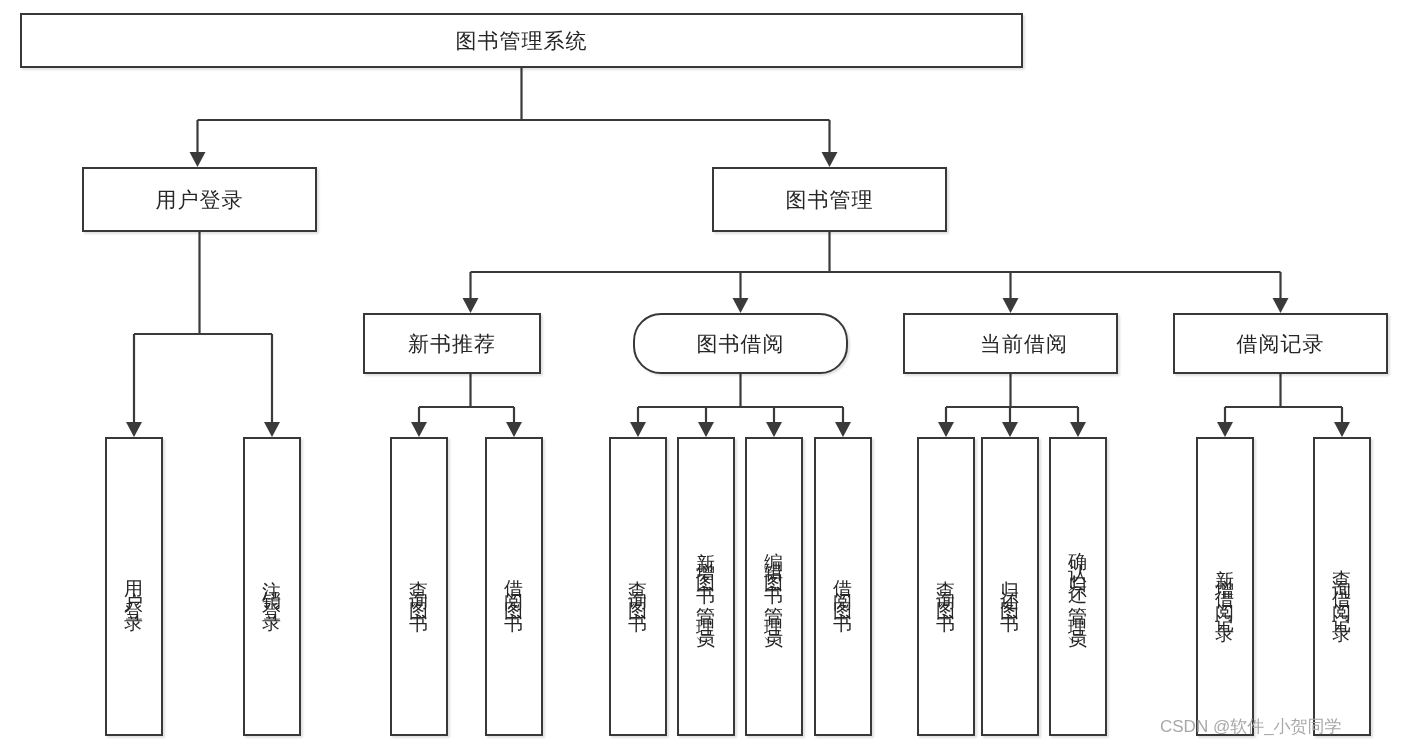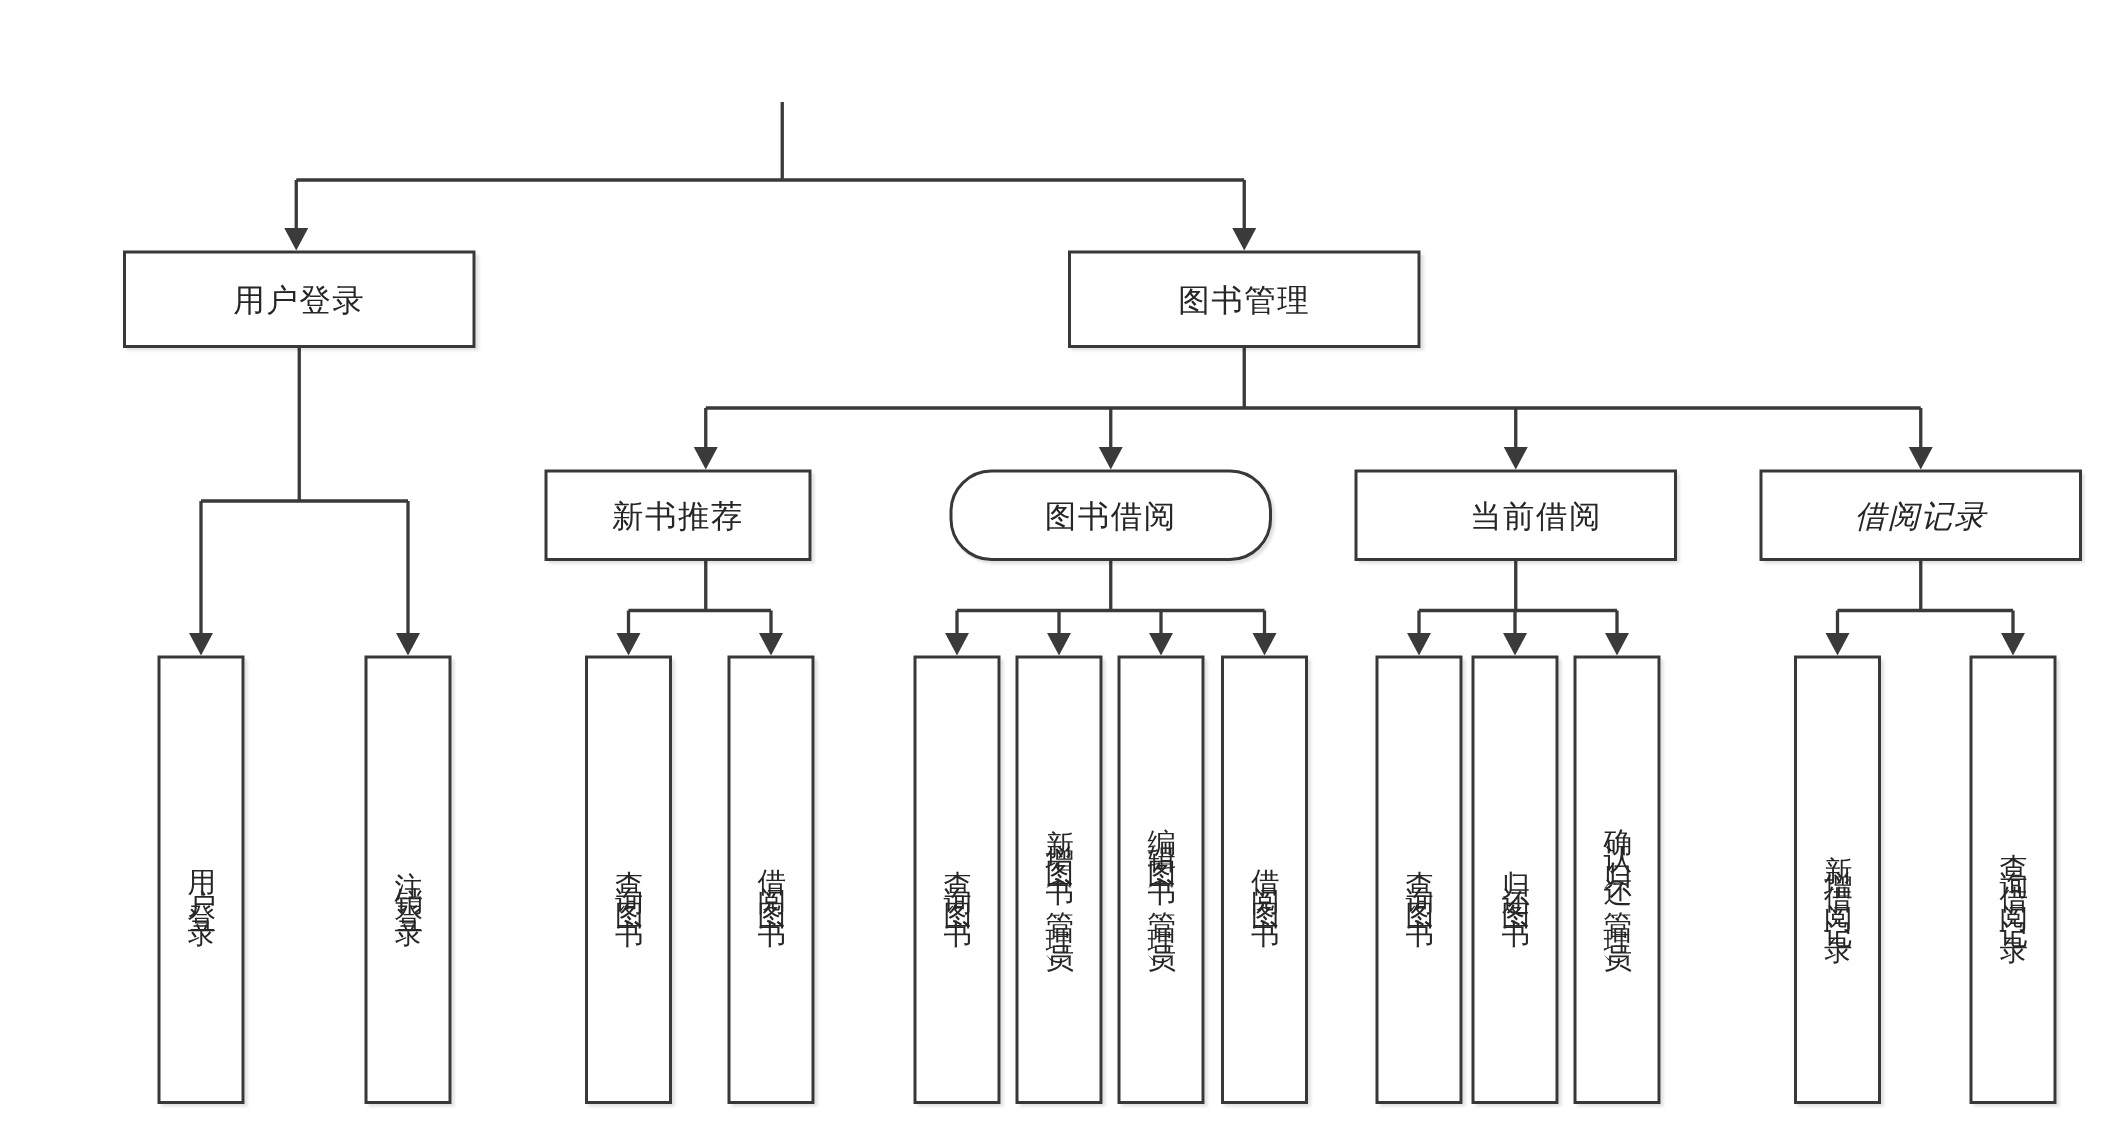--- a/index.html
+++ b/index.html
@@ -107,28 +107,29 @@
       <path class="ar" d="M1070 422 L1086 422 L1078 437 Z"></path>
     </g>
 
     <g>
       <path class="ln" d="M1280.5 374 V407 M1225 407 H1342 M1225 407 V422 M1342 407 V422"></path>
       <path class="ar" d="M1217 422 L1233 422 L1225 437 Z"></path>
       <path class="ar" d="M1334 422 L1350 422 L1342 437 Z"></path>
     </g>
   </svg>
 
+  <div class="hbox" style="left:20px;top:13px;width:1003px;height:55px;">图书管理系统</div>
 
   <div class="hbox" style="left:82px;top:167px;width:235px;height:65px;">用户登录</div>
   <div class="hbox" style="left:712px;top:167px;width:235px;height:65px;">图书管理</div>
 
   <div class="hbox" style="left:363px;top:313px;width:178px;height:61px;">新书推荐</div>
   <div class="hbox" style="left:633px;top:313px;width:215px;height:61px;border-radius:28px;">图书借阅</div>
   <div class="hbox" style="left:903px;top:313px;width:215px;height:61px;padding-left:27px;">当前借阅</div>
-  <div class="hbox" style="left:1173px;top:313px;width:215px;height:61px;font-style:italic;">借阅记录</div>
+  <div class="hbox" style="left:1173px;top:313px;width:215px;height:61px;">借阅记录</div>
 
   <div class="vbox" style="left:105px;top:437px;width:58px;height:299px;">
     <span>用户登录</span>
   </div>
   <div class="vbox" style="left:243px;top:437px;width:58px;height:299px;">
     <span>注销登录</span>
   </div>
 
   <div class="vbox" style="left:390px;top:437px;width:58px;height:299px;">
     <span>查询图书</span>
@@ -160,14 +161,15 @@
     <span>确认归还（管理员）</span>
   </div>
 
   <div class="vbox" style="left:1196px;top:437px;width:58px;height:299px;">
     <span>新增借阅记录</span>
   </div>
   <div class="vbox" style="left:1313px;top:437px;width:58px;height:299px;">
     <span>查询借阅记录</span>
   </div>
 
+  <div class="watermark">CSDN @软件_小贺同学</div>
 
 </div>
 
 </body></html>

